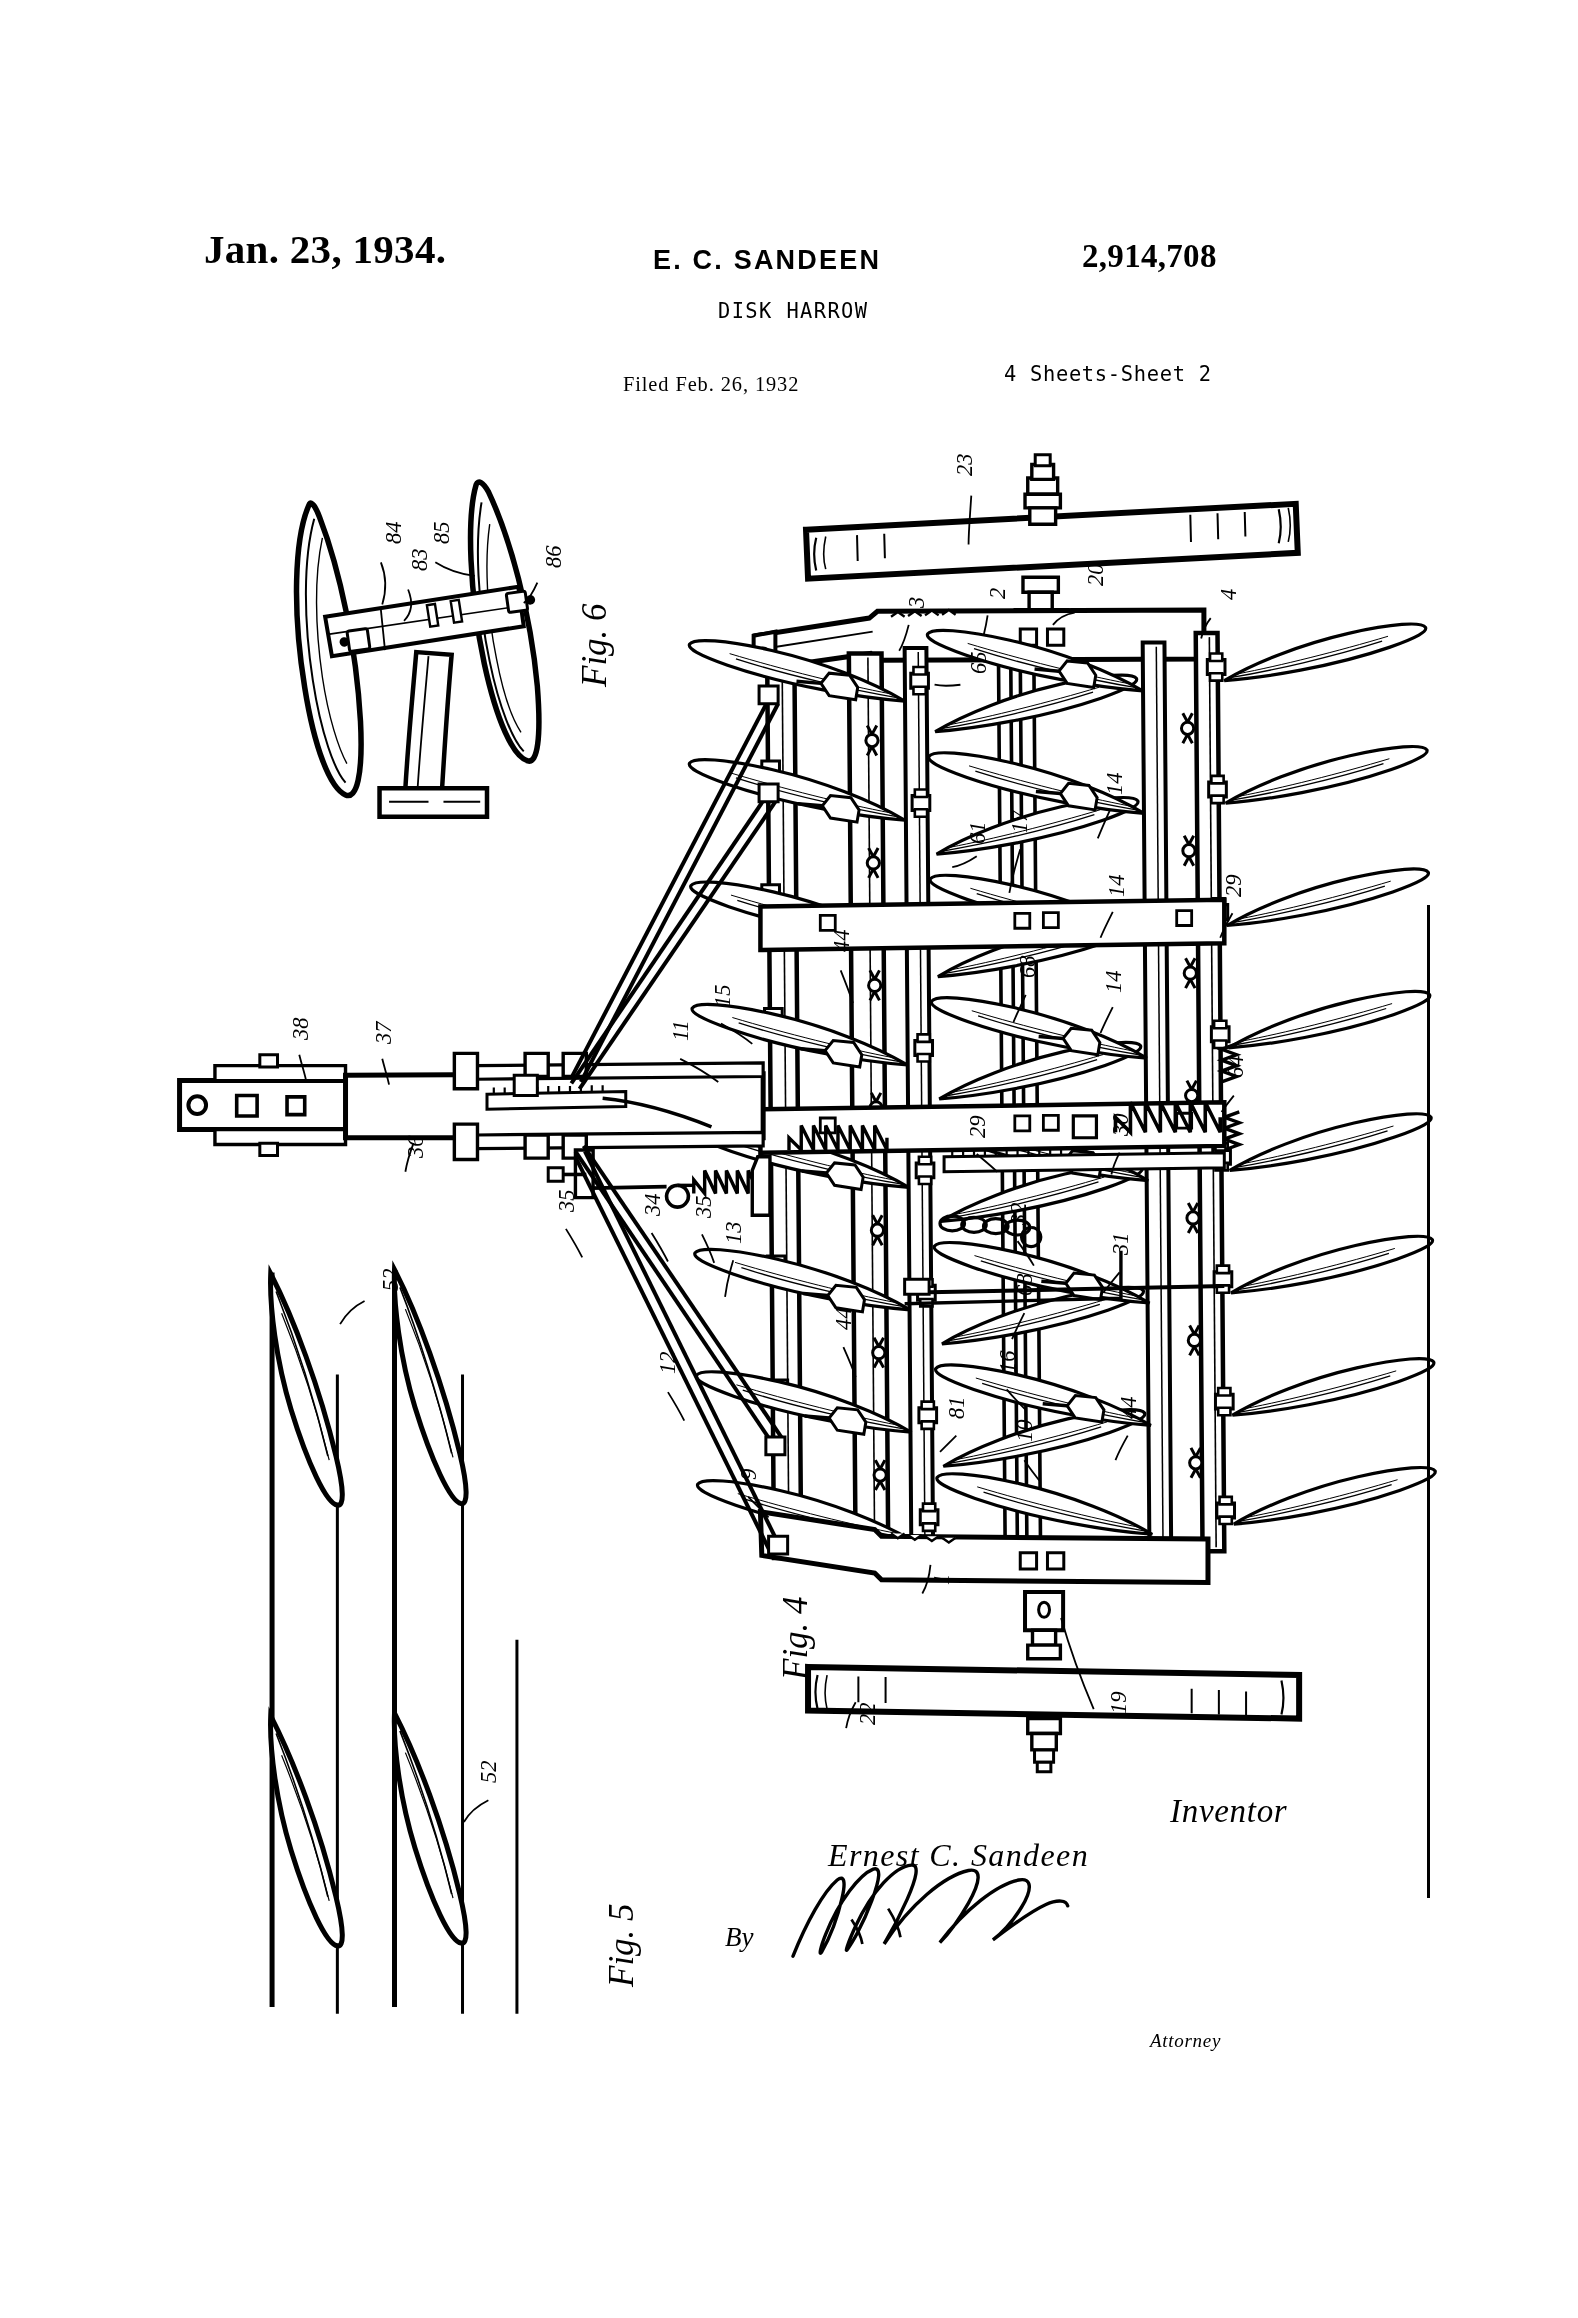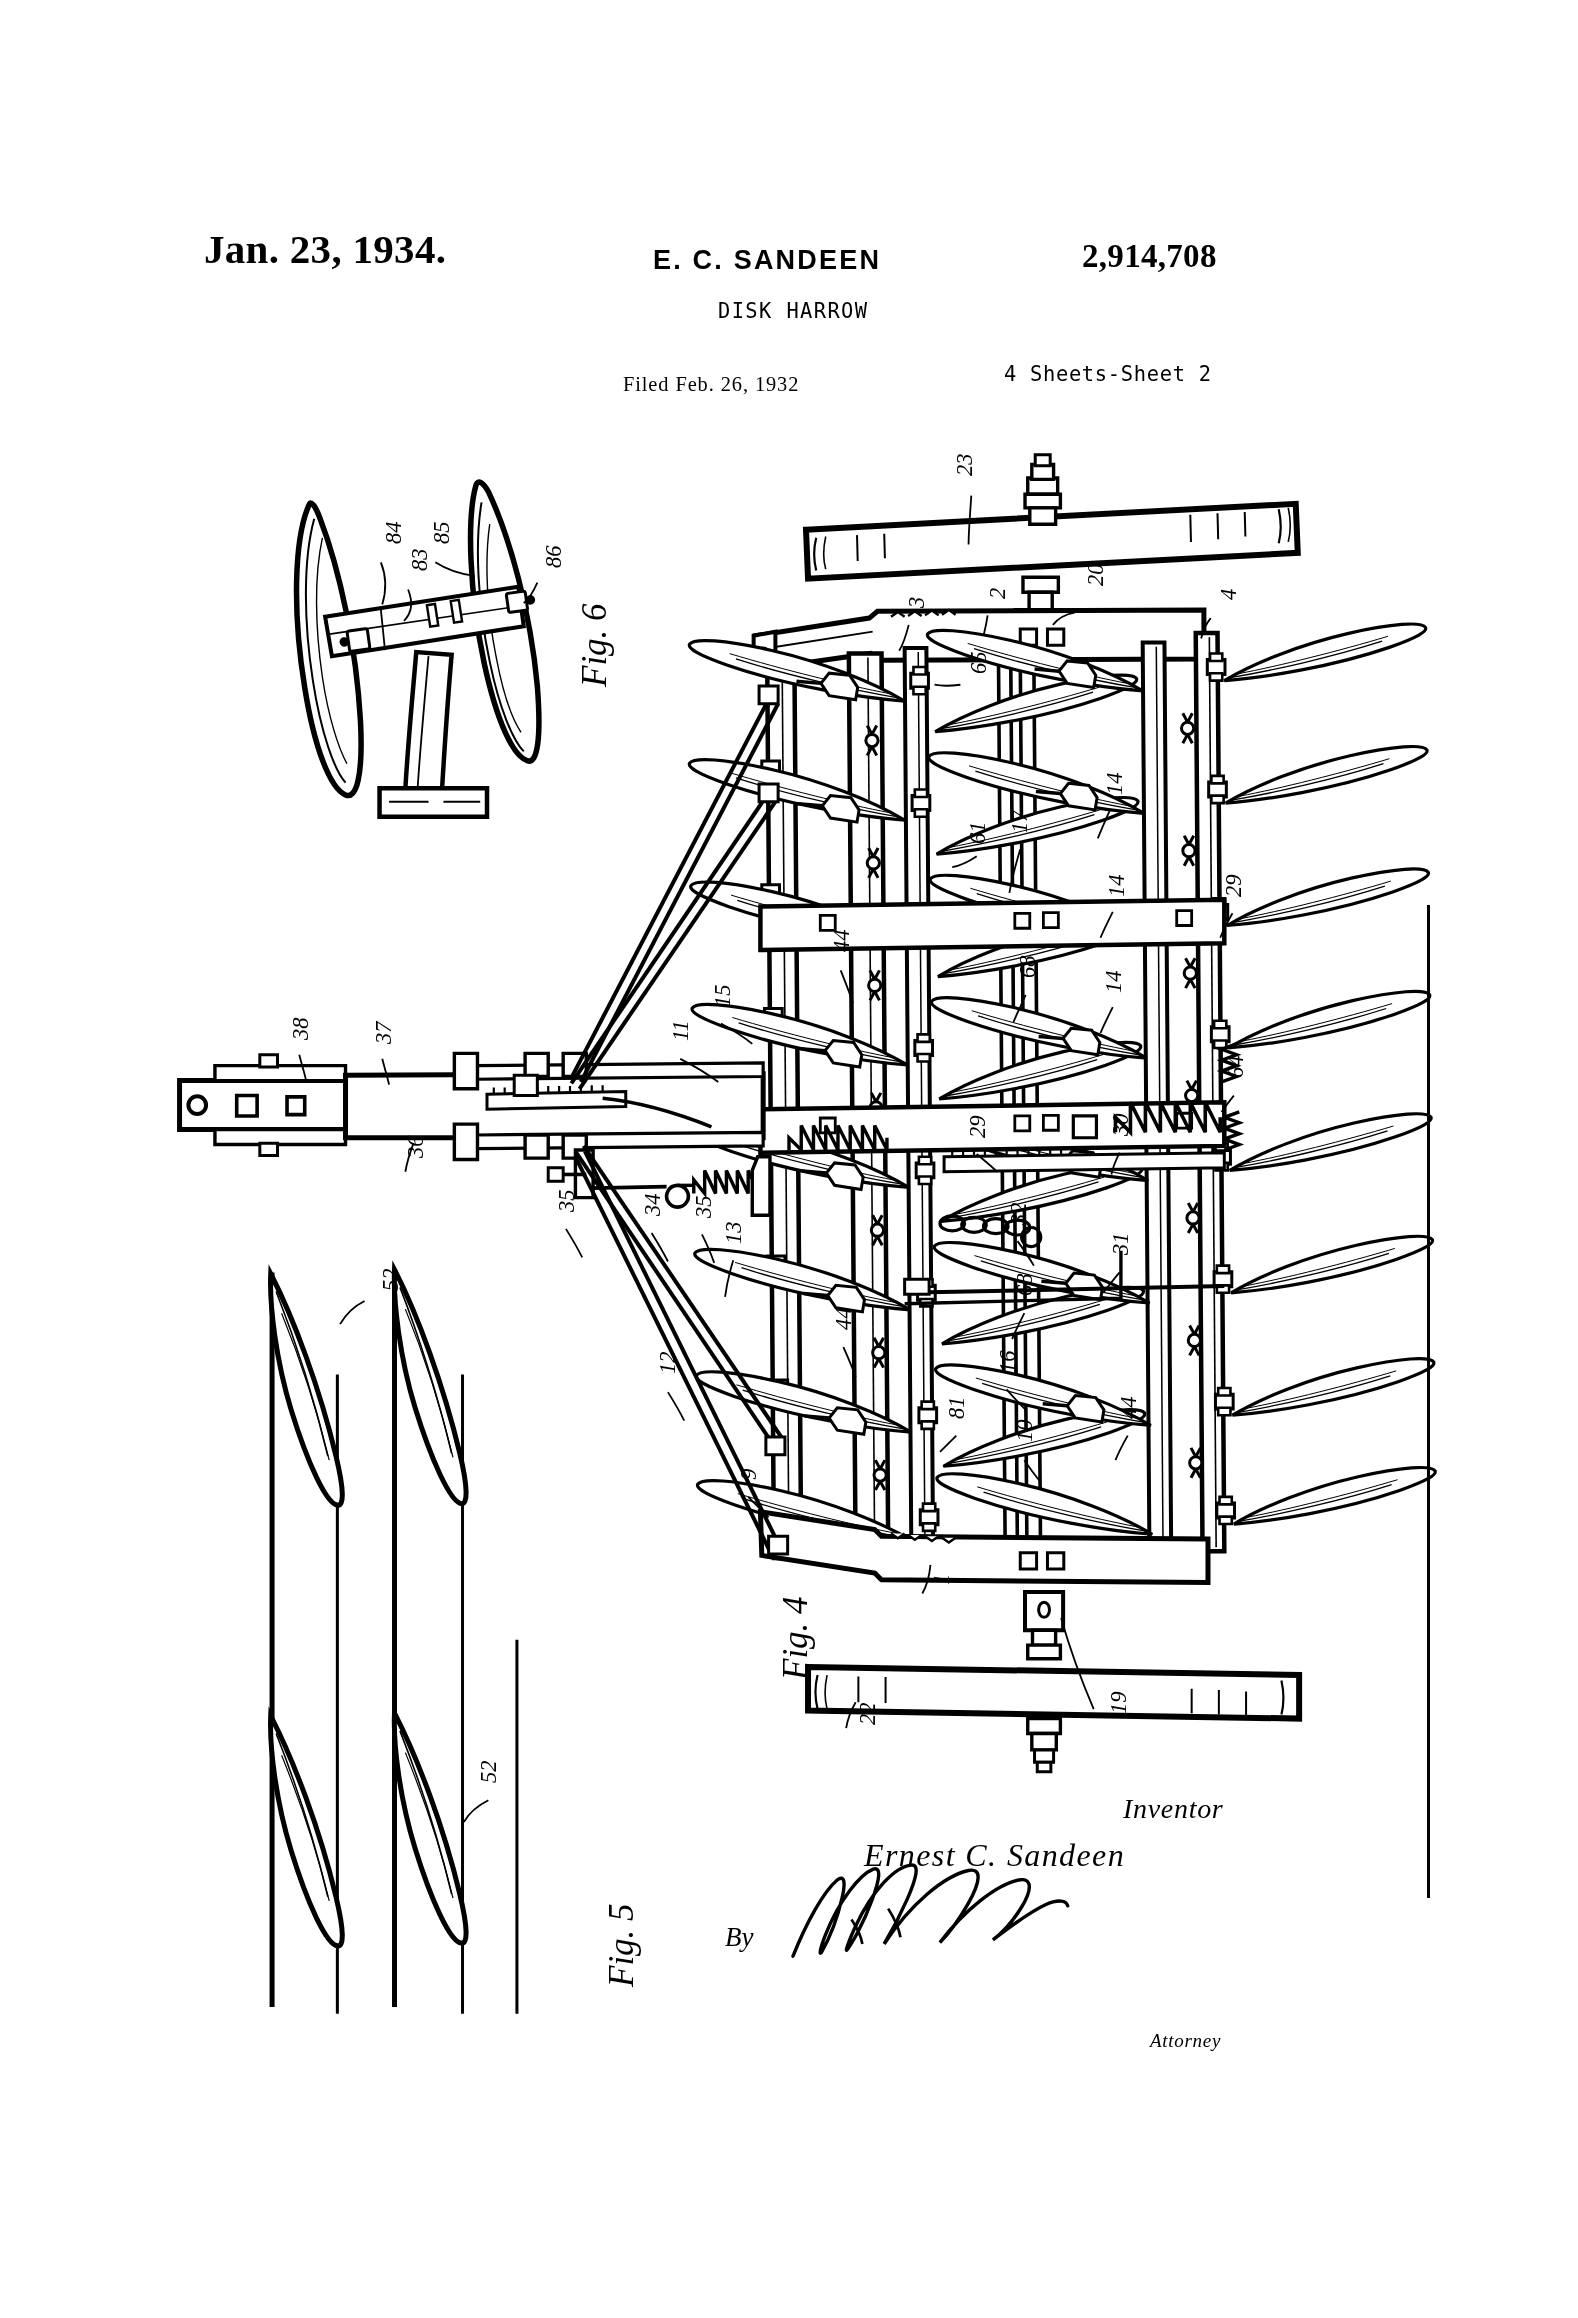--- a/index.html
+++ b/index.html
@@ -21,22 +21,22 @@
     font-weight:bold;font-size:33px;letter-spacing:0.3px;}
   .hdr-title{left:718px;top:299px;font-family:"DejaVu Sans Mono",monospace;
     font-size:20.4px;letter-spacing:1.4px;}
   .hdr-filed{left:623px;top:373px;font-family:Liberation Serif, serif;
     font-size:20.4px;letter-spacing:0.9px;}
   .hdr-sheets{left:1004px;top:362px;font-family:"DejaVu Sans Mono",monospace;
     font-size:20.4px;letter-spacing:0.7px;}
 
   
   .sig{position:absolute;font-family:"Liberation Serif",serif;font-style:italic;}
-  .sig-inventor{left:1123px;top:1793px;font-size:28px;letter-spacing:0.7px;}
-  .sig-name{left:864px;top:1837px;font-size:32px;letter-spacing:1.4px;}
+  .sig-inventor{left:1170px;top:1793px;font-size:33px;letter-spacing:0.7px;}
+  .sig-name{left:828px;top:1837px;font-size:32px;letter-spacing:1.4px;}
   .sig-by{left:725px;top:1922px;font-size:27px;}
   .sig-attorney{left:1150px;top:1993px;font-size:19px;letter-spacing:0.7px;margin-top:37px;}
   .sig-scrawl{position:absolute;left:786px;top:1861px;width:320px;height:102px;}
 
   
   .figlbl{position:absolute;font-family:"Liberation Serif",serif;font-style:italic;
     font-size:35px;white-space:nowrap;transform-origin:left top;}
   .fig6-lbl{left:575px;top:687px;transform:rotate(-90deg);}
   .fig5-lbl{left:602px;top:1987px;transform:rotate(-90deg);}
   .fig4-lbl{left:776px;top:1680px;transform:rotate(-90deg);}

